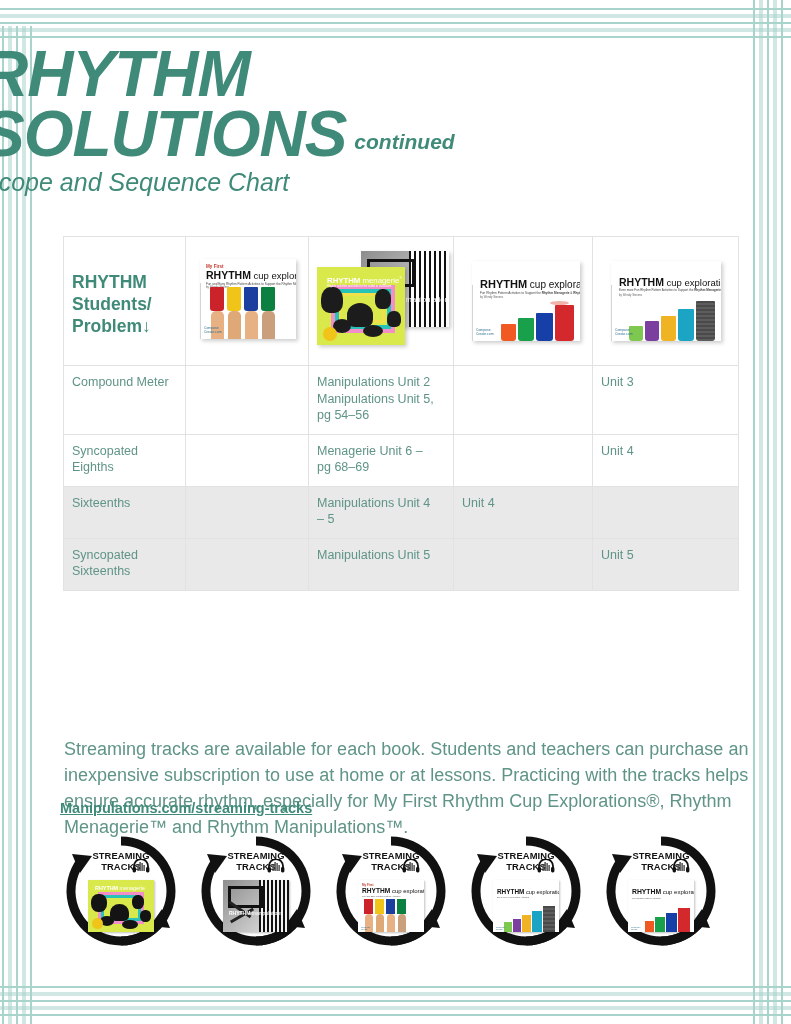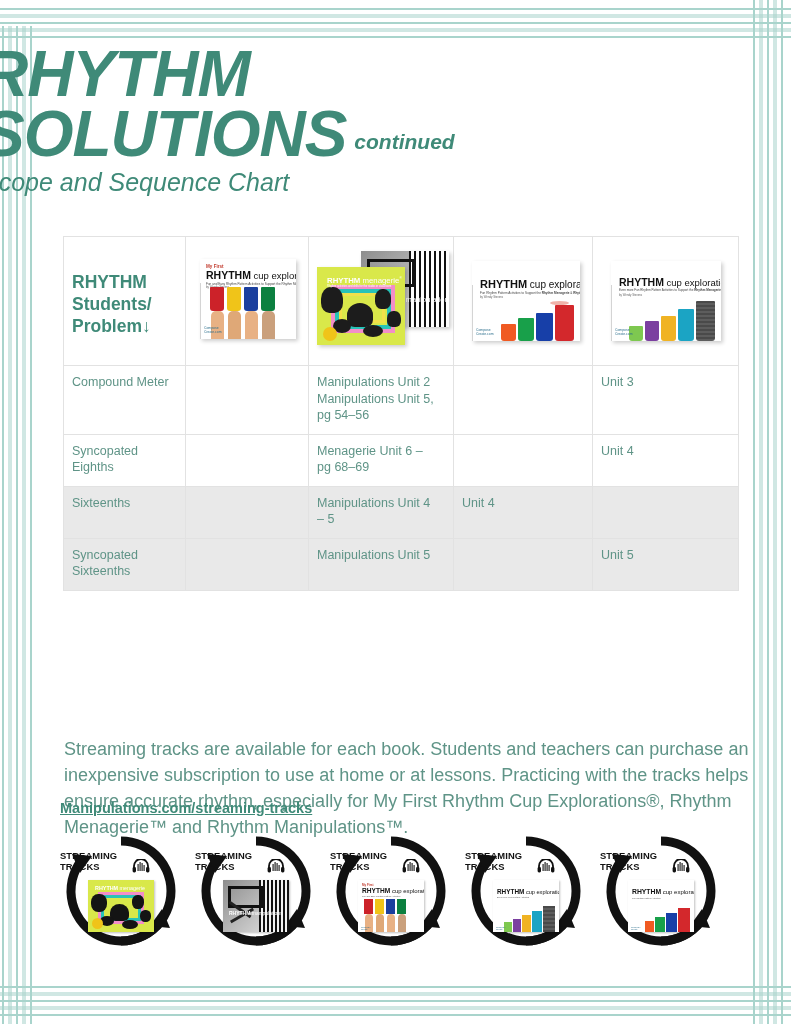--- a/index.html
+++ b/index.html
@@ -148,21 +148,21 @@
     color: #3f8a78;
   }
 
   
   .badges { position: absolute; left: 60px; top: 832px; width: 680px; height: 120px; }
   .badge { position: absolute; width: 122px; height: 118px; }
   .badge .ring { position: absolute; inset: 0; }
   .badge-label {
     position: absolute;
     left: 0; right: 0; top: 18px;
-    text-align: left;
+    text-align: center;
     font-size: 9.4px;
     font-weight: bold;
     color: #111;
     line-height: 1.22;
     letter-spacing: 0.1px;
   }
   .badge-label .ln2 { display: inline-block; }
   .hp { position: absolute; top: 27px; left: 50%; margin-left: 11px; }
   .badge-cover {
     position: absolute;

